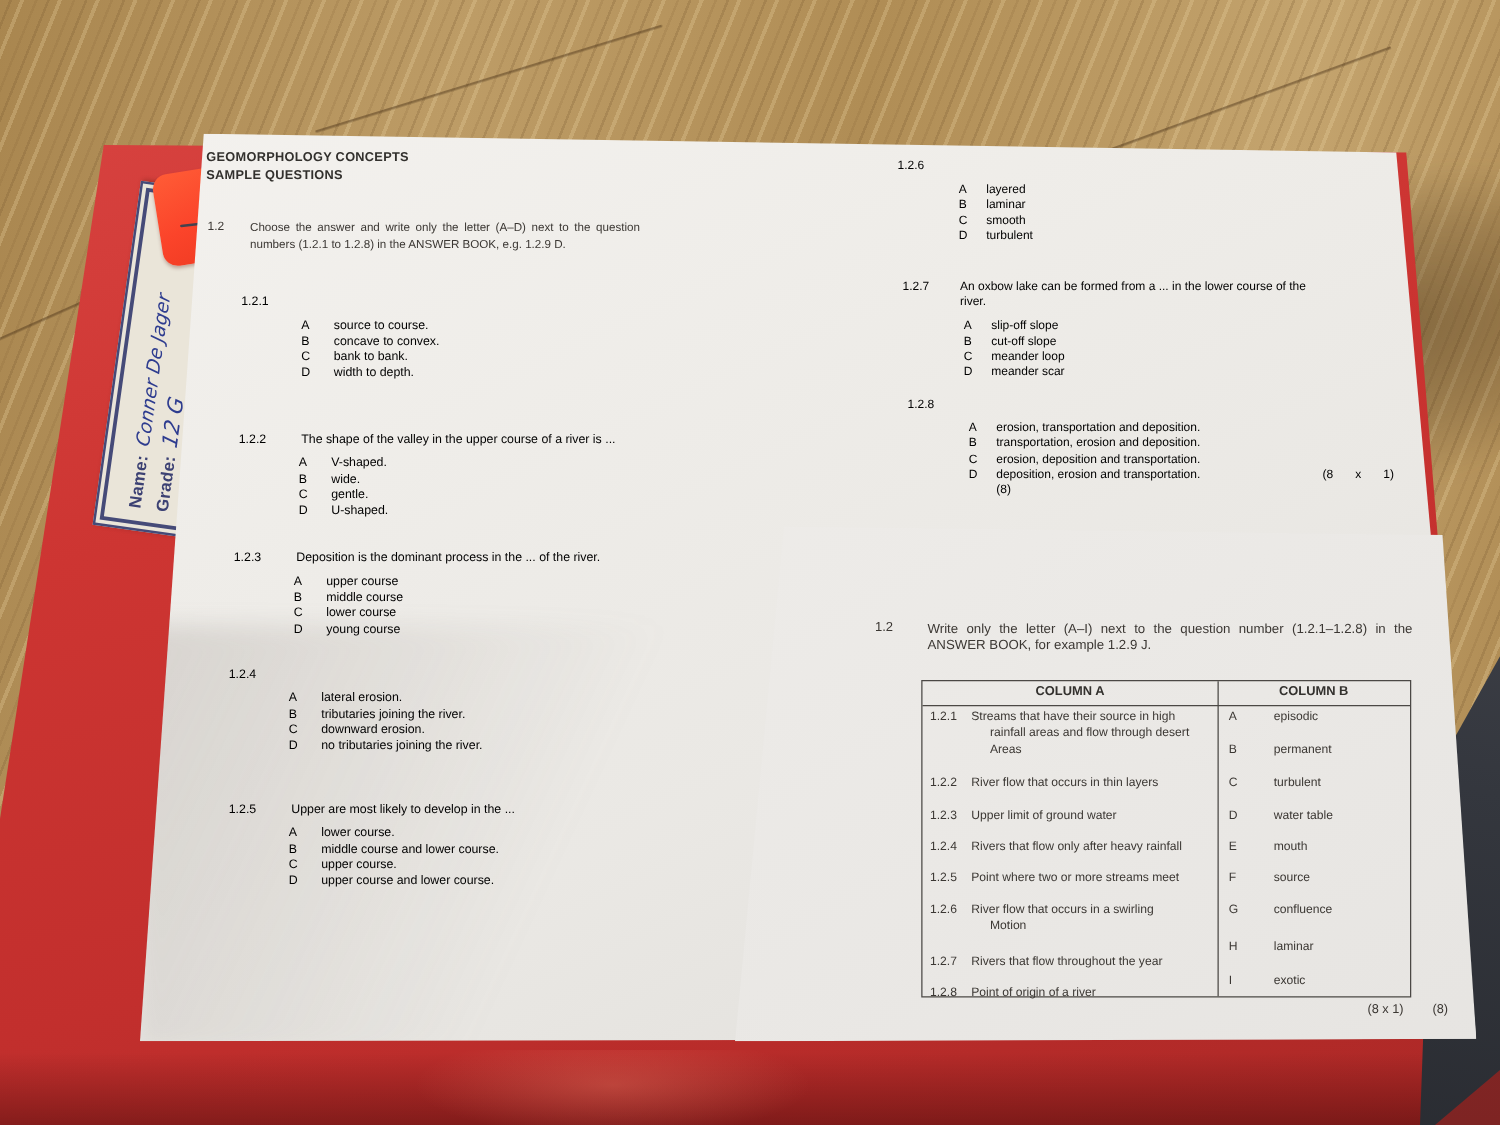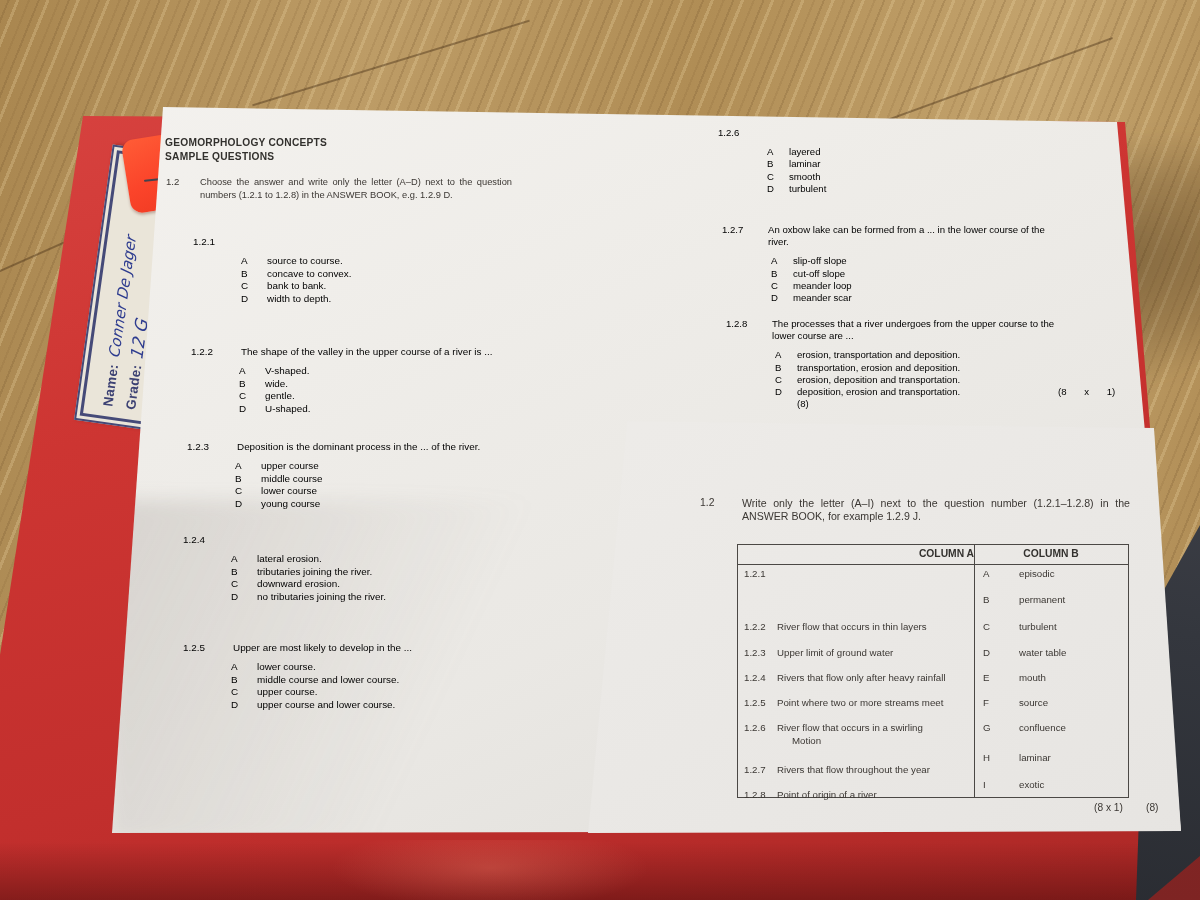--- a/index.html
+++ b/index.html
@@ -82,21 +82,21 @@
     filter:blur(9px);}
   .sheet2{
     position:absolute;inset:0;z-index:9;
     clip-path:polygon(627px 421px,1154px 428px,1181px 831px,588px 833px);
     background:linear-gradient(150deg,#f2f0ed 0%,#edebe8 50%,#e6e4e1 100%);
     filter:drop-shadow(-2px -3px 3px rgba(100,78,55,0.35));
   }
   
   .t{position:absolute;color:#3b3733;}
   .heading{left:165px;top:120px;font-weight:bold;font-size:10.2px;line-height:13.5px;
-    letter-spacing:0.25px;color:#32302d;margin-top:16px;}
+    letter-spacing:0.25px;color:#32302d;}
   .intro1-num{left:166px;top:176px;font-size:9.6px;}
   .intro1{left:200px;top:176px;width:312px;font-size:9.3px;line-height:13px;}
   .intro2-num{left:700px;top:497px;font-size:10.4px;}
   .intro2{left:742px;top:497px;width:388px;font-size:10.6px;line-height:13.4px;}
   .pline{white-space:nowrap;}
   .pline.jl{white-space:normal;text-align:justify;text-align-last:justify;}
   .qcol{position:absolute;inset:0;}
   .s1-left{font-size:9.9px;line-height:12.4px;}
   .s1-right{font-size:9.6px;line-height:12.2px;}
   .qblock{position:absolute;width:400px;}
@@ -107,21 +107,21 @@
   .opt{display:flex;position:relative;white-space:nowrap;}
   .olet{flex:none;display:inline-block;}
   .omarks{position:absolute;left:283px;top:0;word-spacing:15px;}
   .ototal{white-space:nowrap;}
   
   .match-table{position:absolute;left:737px;top:544px;width:392px;height:254px;
     border:1.6px solid #4b4845;box-sizing:border-box;font-size:9.7px;line-height:13.2px;color:#3b3733;}
   .thead-row{position:absolute;left:0;right:0;top:0;height:19px;
     border-bottom:1.4px solid #4b4845;display:flex;}
   .thead{font-weight:bold;font-size:10.3px;line-height:18px;text-align:center;color:#33312e;}
-  .thA{width:236px;text-align:right;}
+  .thA{width:236px;}
   .thB{flex:1;}
   .tdivider{position:absolute;left:236px;top:0;bottom:0;width:1.4px;background:#4b4845;}
   .rowA{position:absolute;left:6px;width:224px;display:flex;}
   .canum{width:33px;flex:none;}
   .caline{white-space:nowrap;}
   .caline.cont{margin-left:15px;}
   .rowB{position:absolute;left:245px;display:flex;white-space:nowrap;}
   .blet{width:36px;flex:none;}
   .s2-marks{left:1094px;top:802px;font-size:10.2px;}
   .s2-total{left:1146px;top:802px;font-size:10.2px;}
@@ -346,24 +346,20 @@
           </div>
           <div class="opt">
             <div class="olet" style="width: 22px;">D</div>
             <div class="otext">meander scar</div>
           </div>
         </div>
       </div>
       <div class="qblock" style="left: 726px; top: 318px;">
         <div class="qhead">
           <div class="qnum" style="width: 46px;">1.2.8</div>
-          <div class="qlines">
-            <div class="qline">The processes that a river undergoes from the upper course to the</div>
-            <div class="qline">lower course are ...</div>
-          </div>
         </div>
         <div class="opts" style="margin-left: 49px;">
           <div class="opt">
             <div class="olet" style="width: 22px;">A</div>
             <div class="otext">erosion, transportation and deposition.</div>
           </div>
           <div class="opt">
             <div class="olet" style="width: 22px;">B</div>
             <div class="otext">transportation, erosion and deposition.</div>
           </div>
@@ -391,20 +387,25 @@
 
   <div class="match-table">
     <div class="thead-row">
       <div class="thead thA">COLUMN A</div>
       <div class="thead thB">COLUMN B</div>
     </div>
     <div class="tdivider"></div>
     <div id="tA">
         <div class="rowA" style="top: 22px;">
           <div class="canum">1.2.1</div>
+          <div class="calines">
+            <div class="caline">Streams that have their source in high</div>
+            <div class="caline cont">rainfall areas and flow through desert</div>
+            <div class="caline cont">Areas</div>
+          </div>
         </div>
         <div class="rowA" style="top: 75px;">
           <div class="canum">1.2.2</div>
           <div class="calines">
             <div class="caline">River flow that occurs in thin layers</div>
           </div>
         </div>
         <div class="rowA" style="top: 101px;">
           <div class="canum">1.2.3</div>
           <div class="calines">

